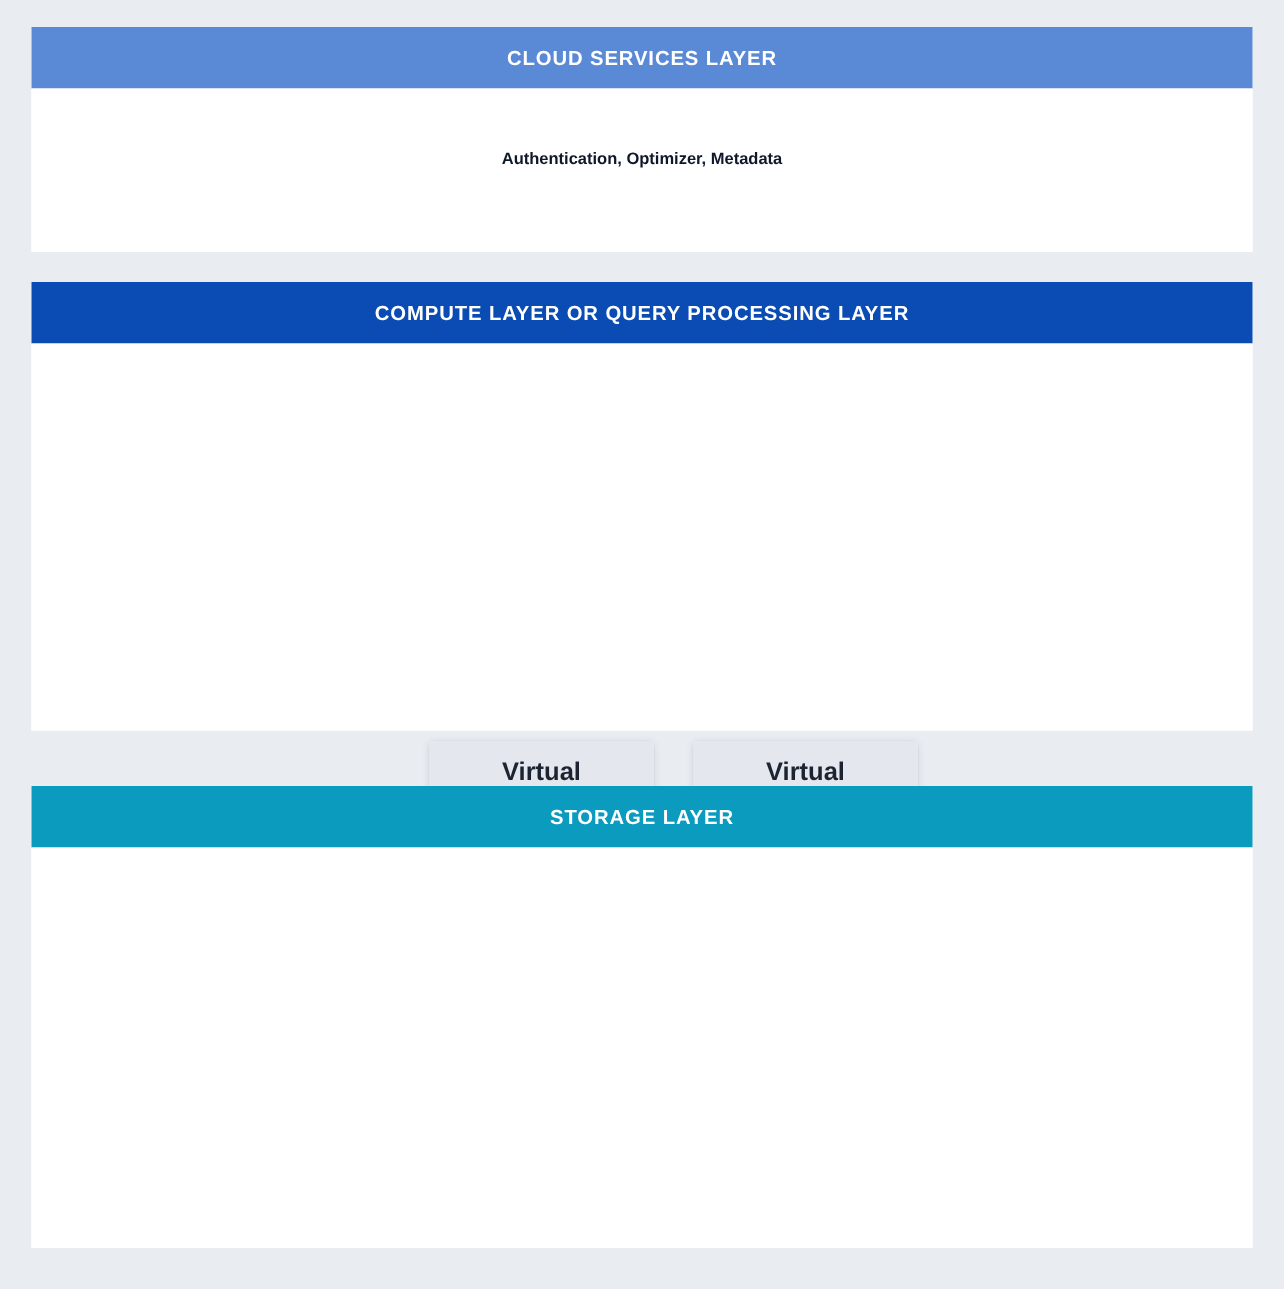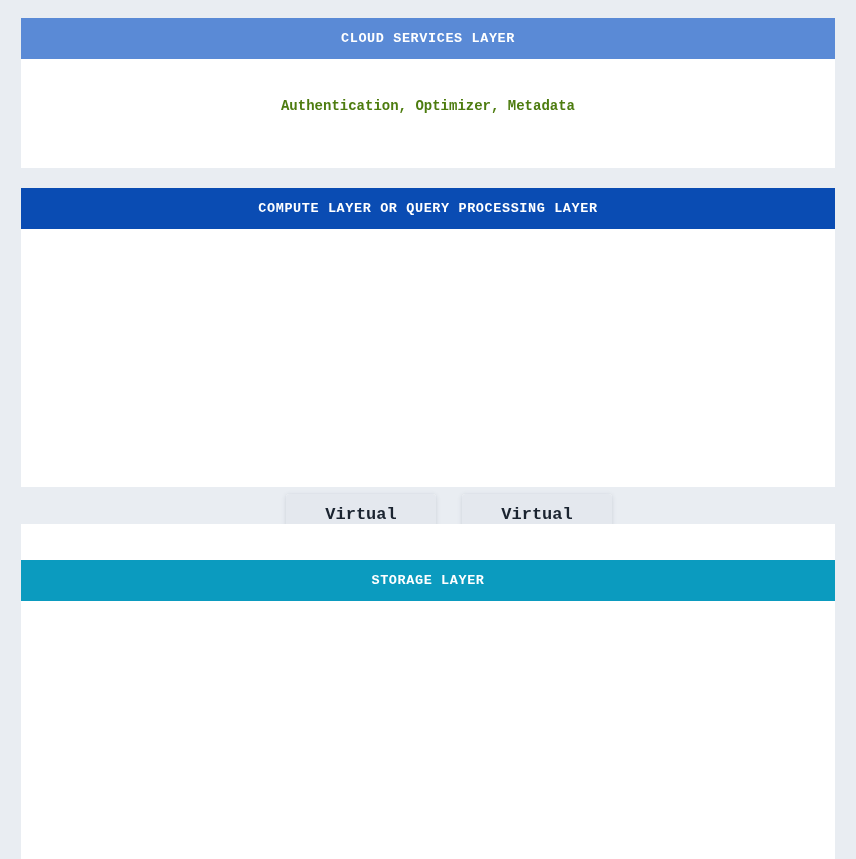--- a/index.html
+++ b/index.html
@@ -12,21 +12,20 @@
     background: #e9edf2;
     font-family: "Liberation Sans", sans-serif;
     overflow: hidden;
   }
 
   .diagram {
     position: relative;
     width: 856px;
     height: 859px;
     box-sizing: border-box;
-    font-family: Liberation Mono, monospace;
   }
 
   
   .layer {
     position: absolute;
     left: 21px;
     width: 814px;
     background: #ffffff;
     box-sizing: border-box;
   }
@@ -50,28 +49,28 @@
 
   #layer-cloud      { top: 18px;  }
   #layer-cloud .layer-header { background: #5a8ad6; }
   #layer-cloud .layer-body   { height: 109px; display:flex; align-items:center; justify-content:center; }
 
   #layer-compute    { top: 188px; }
   #layer-compute .layer-header { background: #0a4cb3; }
   #layer-compute .layer-body   { height: 258px; }
 
   #layer-storage    { top: 524px; }
-  #layer-storage .layer-header { background: #0b9bbf; margin-top: 36px; }
+  #layer-storage .layer-header { background: #0b9bbf; }
   #layer-storage .layer-body   { height: 267px; }
 
   
   .cloud-text {
     text-align: left;
-    color: #4d7c0f;
-    font-size: 14px;
+    color: #0f172a;
+    font-size: 11px;
     font-weight: bold;
     line-height: 1.45;
     margin-top: -14px;
   }
   .cloud-text div { white-space: nowrap; }
 
   
   .card {
     position: absolute;
     background: #ffffff;

